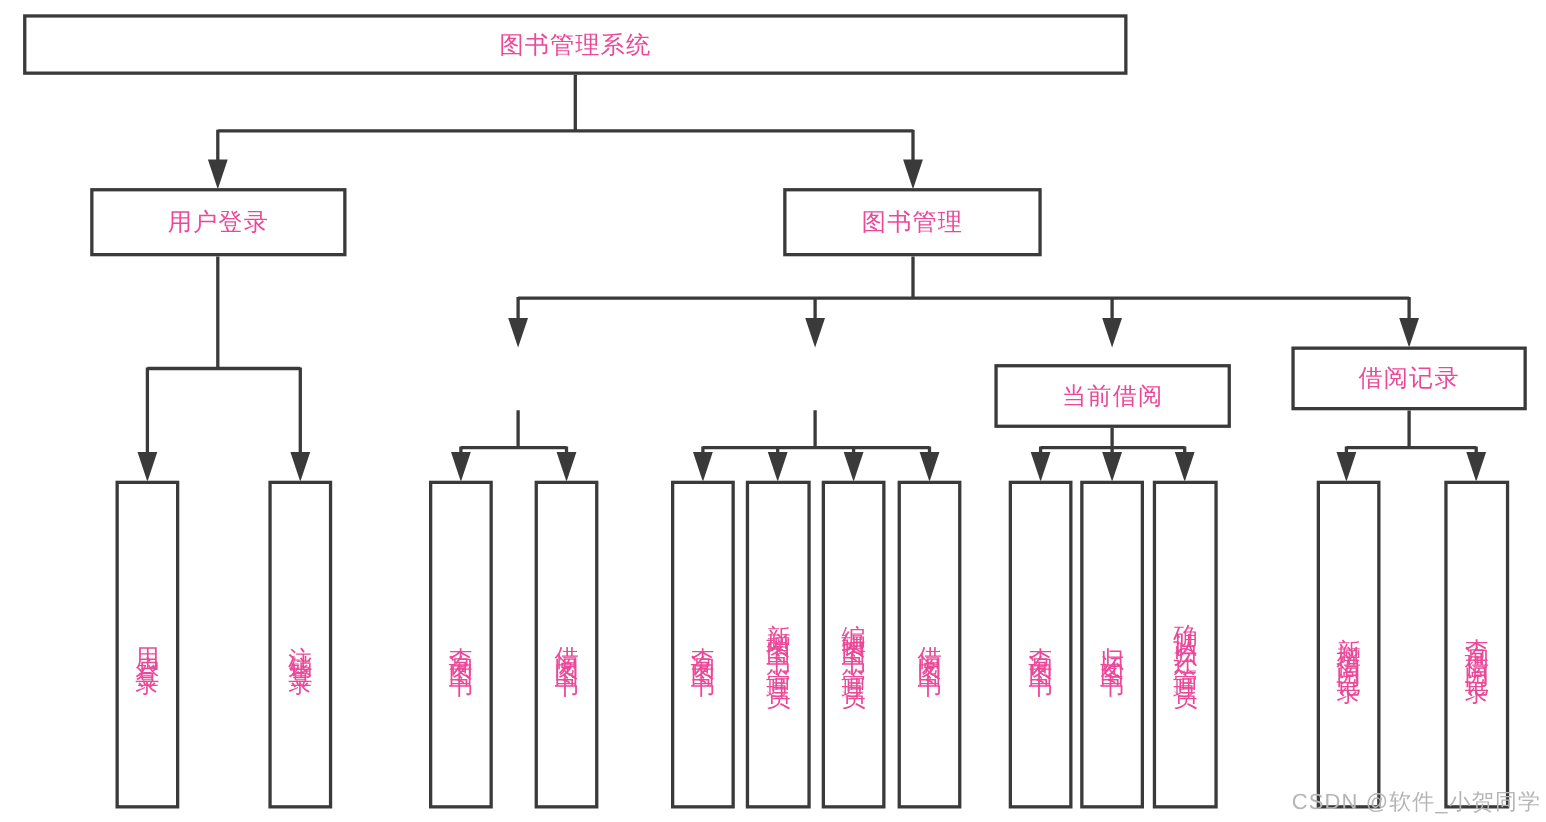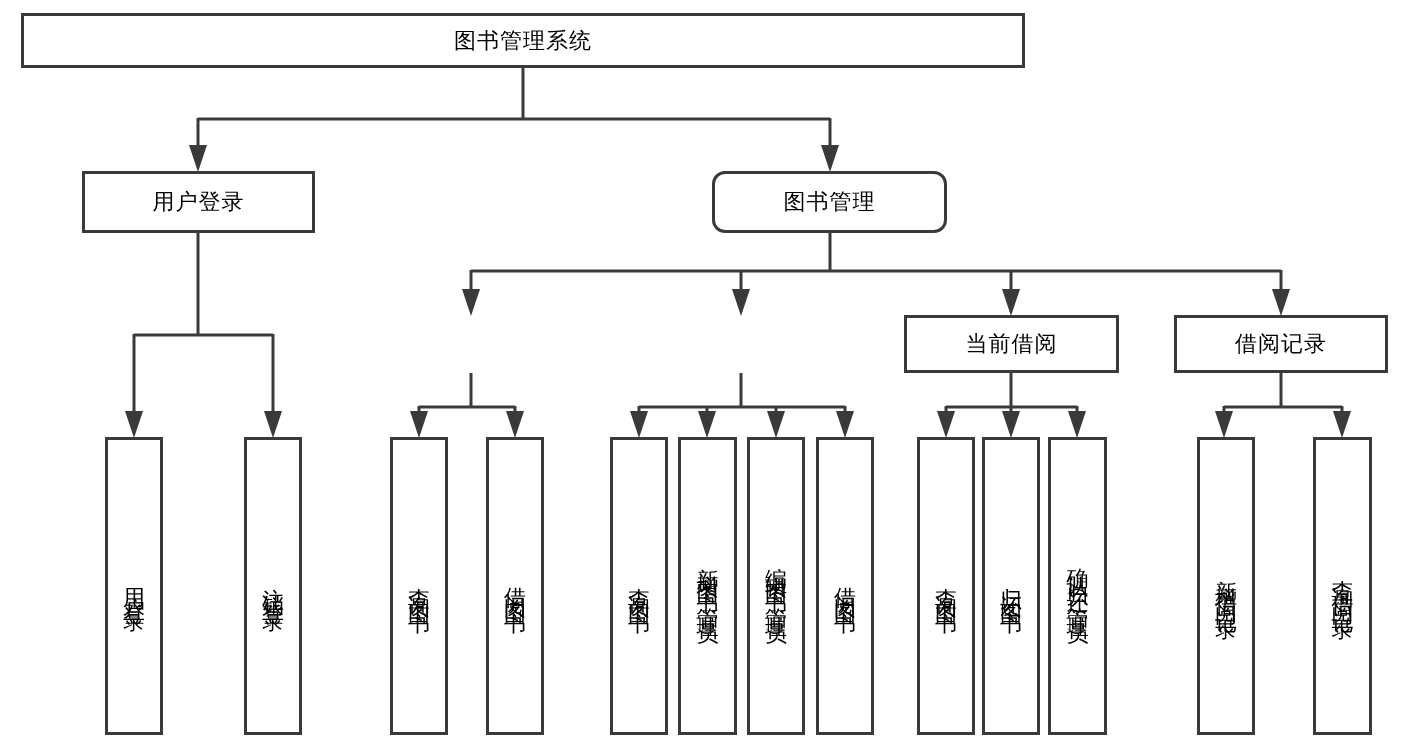--- a/index.html
+++ b/index.html
@@ -22,21 +22,21 @@
     z-index: 1;
   }
   .node {
     position: absolute;
     box-sizing: border-box;
     background: #ffffff;
     border: 3px solid #3a3a3a;
     display: flex;
     align-items: center;
     justify-content: center;
-    color: #000000;
+    color: #ec4899;
     font-size: 22px;
     letter-spacing: 1px;
     z-index: 2;
     white-space: nowrap;
   }
   .node.vert span {
     writing-mode: vertical-rl;
     text-orientation: mixed;
     letter-spacing: 8px;
     white-space: nowrap;
@@ -100,25 +100,25 @@
     </g>
   </svg>
 
   <div class="node" style="left:21px; top:13px; width:1004px; height:55px;">
     <span>图书管理系统</span>
   </div>
 
   <div class="node" style="left:82px; top:171px; width:233px; height:62px;">
     <span>用户登录</span>
   </div>
-  <div class="node" style="left:712px; top:171px; width:235px; height:62px;border-radius:13px;">
+  <div class="node" style="left:712px; top:171px; width:235px; height:62px;">
     <span>图书管理</span>
   </div>
 
-  <div class="node" style="left:904px; top:315px; width:215px; height:58px;">
+  <div class="node" style="left:904px; top:331px; width:215px; height:58px;">
     <span>当前借阅</span>
   </div>
   <div class="node" style="left:1174px; top:315px; width:214px; height:58px;">
     <span>借阅记录</span>
   </div>
 
   <div class="node vert" style="left:105px; top:437px; width:58px; height:298px;">
     <span>用户登录</span>
   </div>
   <div class="node vert" style="left:244px; top:437px; width:58px; height:298px;">
@@ -155,14 +155,15 @@
     <span>确认归还（管理员）</span>
   </div>
 
   <div class="node vert" style="left:1197px; top:437px; width:58px; height:298px;">
     <span>新增借阅记录</span>
   </div>
   <div class="node vert" style="left:1313px; top:437px; width:59px; height:298px;">
     <span>查询借阅记录</span>
   </div>
 
+  <div class="watermark">CSDN @软件_小贺同学</div>
 
 </div>
 
 </body></html>

